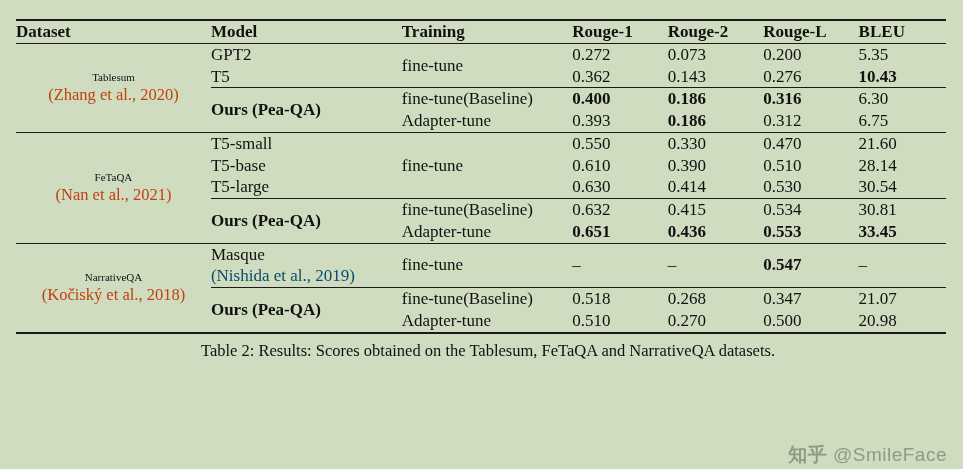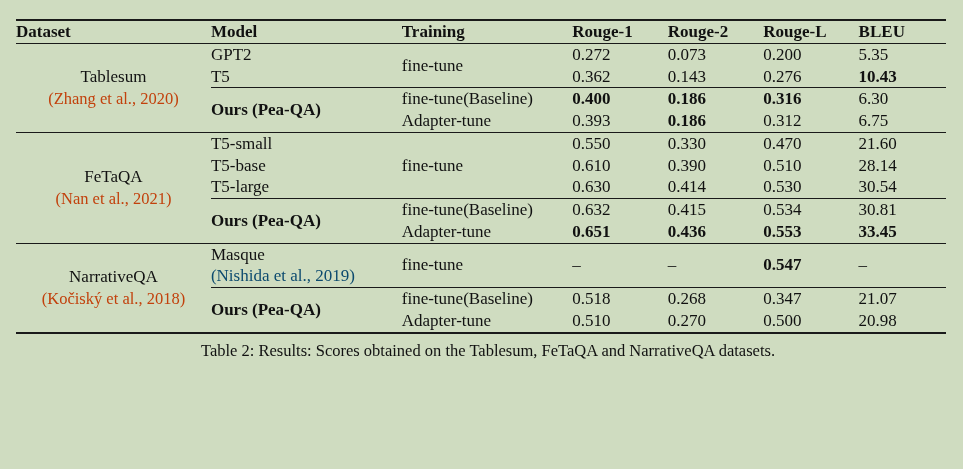--- a/index.html
+++ b/index.html
@@ -58,21 +58,21 @@
   .col-train   { width: 168px; }
   .col-num     { width: 94px; }
   .col-bleu    { width: 86px; }
 
   td.dataset {
     text-align: center;
     padding: 0 6px;
   }
   td.dataset .name {
     display: block;
-    font-size: 17px;
+    font-size: 11px;
   }
   td.dataset .cite {
     display: block;
     color: #c2410c;
     font-size: 16.5px;
   }
   td.model {
     padding-left: 6px;
   }
   td.model .cite {
@@ -259,13 +259,17 @@
         <td class="num cellpad">0.510</td>
         <td class="num cellpad">0.270</td>
         <td class="num cellpad">0.500</td>
         <td class="num cellpad">20.98</td>
       </tr>
     </tbody>
   </table>
 
   <div class="caption">Table 2: Results: Scores obtained on the Tablesum, FeTaQA and NarrativeQA datasets.</div>
 
+  <div class="watermark">
+    <span class="wm-logo">知乎</span>
+    <span>@SmileFace</span>
+  </div>
 </div>
 
 </body></html>

